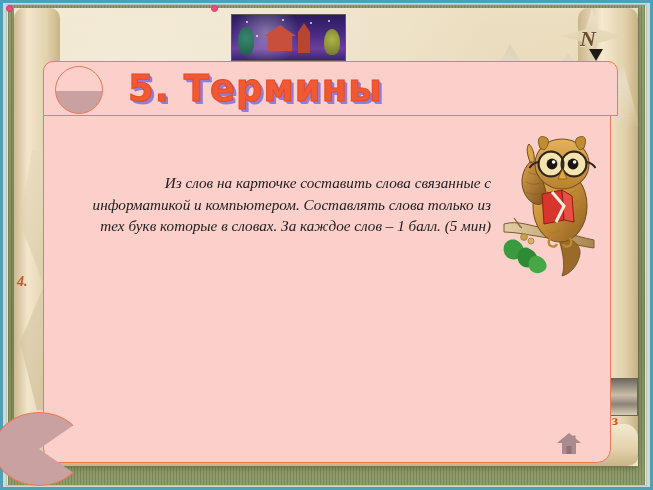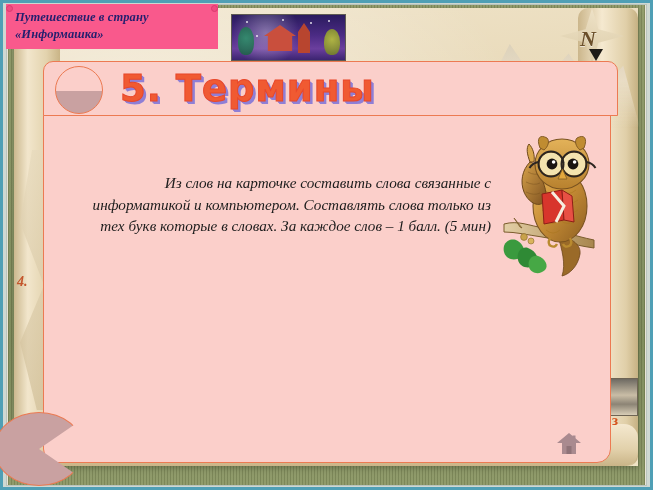--- a/index.html
+++ b/index.html
@@ -173,21 +173,21 @@
 
   
   .title-circle{
     position:absolute;left:55px;top:66px;width:46px;height:46px;z-index:31;
     border:1px solid #ec7a52;border-radius:50%;
     background:linear-gradient(180deg,#fbcfca 0 52%,#c9a1a1 52% 100%);
   }
 
   
   .wordart{
-    position:absolute;left:120px;top:66px;z-index:32;
+    position:absolute;left:128px;top:66px;z-index:32;
     font-family:"DejaVu Sans", sans-serif;
     font-weight:700;font-size:37px;line-height:46px;
     color:#f05a32;
     -webkit-text-stroke:1px #e8472a;
     text-shadow:
        2px 2px 0 #8f7fd6,
        3px 3px 0 #8f7fd6,
        1px 1px 0 #b3a6e6;
     letter-spacing:1px;
     white-space:nowrap;
@@ -267,24 +267,20 @@
     <div class="star-dot" style="left:50px;top:4px;"></div>
     <div class="star-dot" style="left:78px;top:7px;"></div>
     <div class="star-dot" style="left:96px;top:5px;"></div>
     <div class="star-dot" style="left:24px;top:20px;"></div>
   </div>
 
   <div class="photo-strip"></div>
   <div class="label-4">4.</div>
   <div class="label-right">з</div>
 
-  <div class="header-box">
-    <div class="htext">Путешествие в страну</div>
-    <div class="htext">«Информашка»</div>
-  </div>
   <div class="handle h-tl"></div>
   <div class="handle h-tr"></div>
 
   <div class="panel-body"></div>
   <div class="panel-title"></div>
   <div class="title-circle"></div>
   <div class="wordart">5. Термины</div>
 
   <div class="body-text">Из слов на карточке составить слова связанные с информатикой и компьютером. Составлять слова только из тех букв которые в словах. За каждое слов – 1 балл. (5 мин)</div>
 

